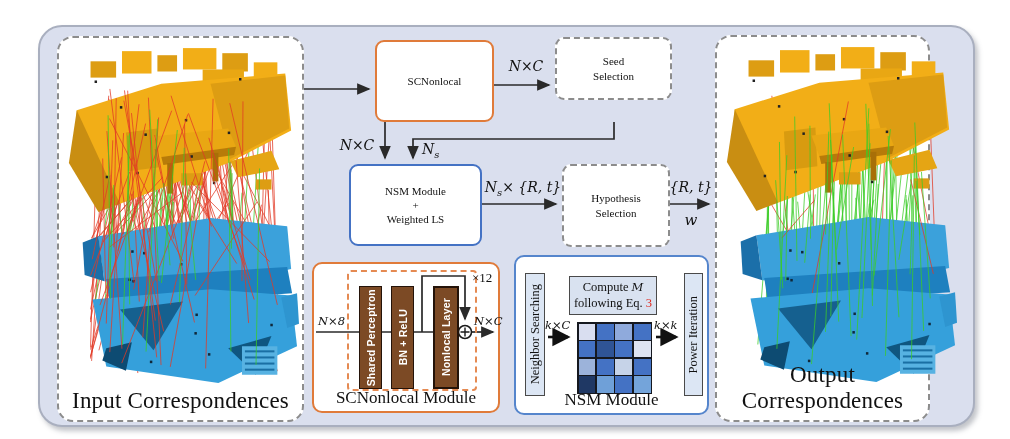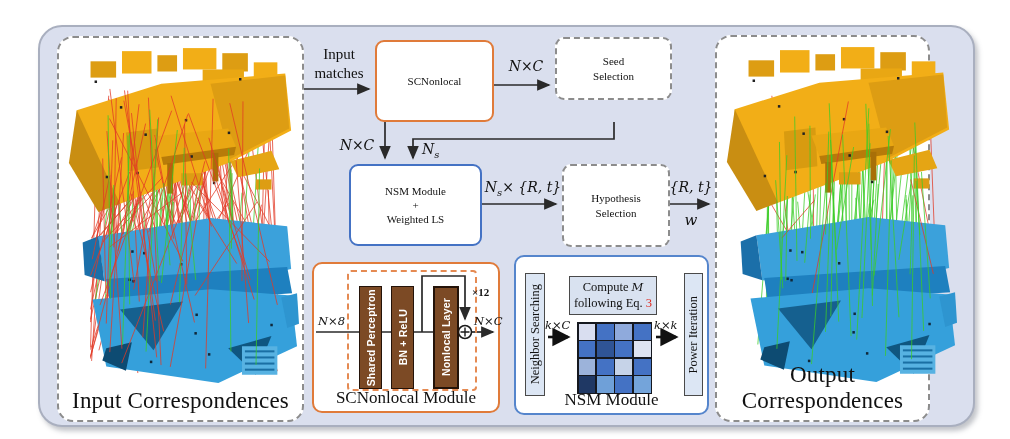--- a/index.html
+++ b/index.html
@@ -495,24 +495,20 @@
     <div class="flowbox solid-blue box-nsm">
       <div>NSM Module</div>
       <div>+</div>
       <div>Weighted LS</div>
     </div>
     <div class="flowbox dashed-gray box-hyp">
       <div>Hypothesis</div>
       <div>Selection</div>
     </div>
 
-    <div class="lbl center" style="left:268px; top:18px; width:62px; font-size:15px; line-height:1.25;">
-      <div>Input</div>
-      <div>matches</div>
-    </div>
     <div class="lbl math center" style="left:462px; top:31px; width:48px;">N×C</div>
     <div class="lbl math center" style="left:294px; top:110px; width:46px;">N×C</div>
     <div class="lbl math" style="left:382px; top:114px;"><span>N</span><sub>s</sub></div>
     <div class="lbl math center" style="left:438px; top:152px; width:90px;"><span>N</span><sub>s</sub><span>× {R, t}</span></div>
     <div class="lbl math center" style="left:626px; top:152px; width:50px;">{R, t}</div>
     <div class="lbl math center" style="left:626px; top:184px; width:50px; font-size:15px;">w</div>
 
     <div class="sc-detail">
       <svg style="position:absolute; left:0; top:0; width:188px; height:151px;">
         <defs>
@@ -533,21 +529,21 @@
           <span>Shared Perceptron</span>
         </div>
       <div class="bar bar2">
           <span>BN + ReLU</span>
         </div>
       <div class="bar bar3" style="border-width:2px;">
           <span>Nonlocal Layer</span>
         </div>
       <div class="lbl small-math" style="left:4px; top:50px;">N×8</div>
       <div class="lbl small-math" style="left:160px; top:50px;">N×C</div>
-      <div class="lbl" style="left:158px; top:22px; font-size:11px; font-weight:bold;">×12</div>
+      <div class="lbl" style="left:158px; top:6px; font-size:13px; font-weight:normal;">×12</div>
       <div class="detail-caption">SCNonlocal Module</div>
     </div>
 
     <div class="nsm-detail">
       <svg style="position:absolute; left:0; top:0; width:195px; height:160px;">
         <defs>
           <marker id="arr3" markerWidth="8" markerHeight="8" refX="6" refY="4" orient="auto">
             <polygon points="0,0.4 7,4 0,7.6" fill="#111"></polygon>
           </marker>
         </defs>

